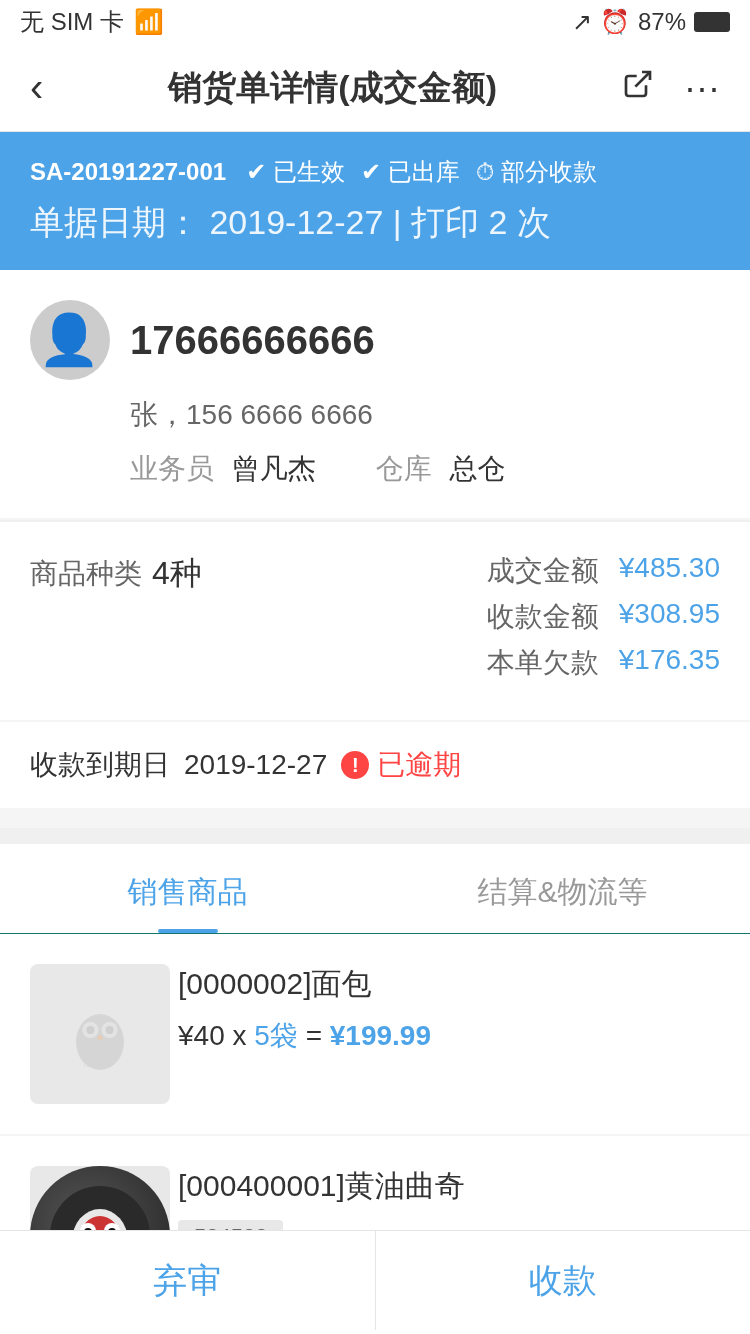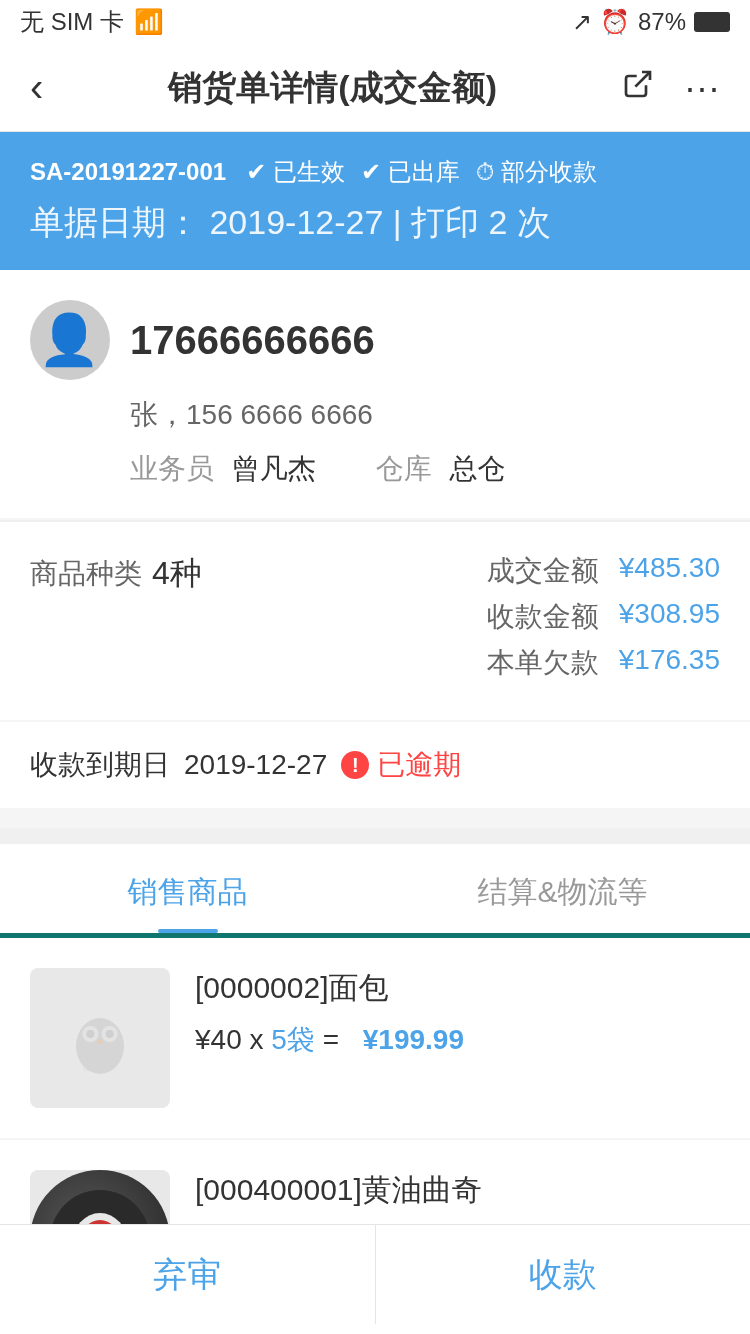--- a/index.html
+++ b/index.html
@@ -173,21 +173,21 @@
       justify-content: center;
       color: #fff;
       font-size: 20px;
       font-weight: 700;
     }
 
     
     .tabs {
       background: #fff;
       display: flex;
-      border-bottom: 5px solid #0f766e;
+      border-bottom: 1px solid #0f766e;
     }
     .tab {
       flex: 1;
       text-align: center;
       padding: 28px 0 20px;
       font-size: 30px;
       cursor: pointer;
       position: relative;
     }
     .tab.active {
@@ -206,21 +206,21 @@
     }
     .tab.inactive { color: #999; }
 
     
     .product-list { background: #f5f5f5; }
     .product-item {
       background: #fff;
       margin-bottom: 2px;
       padding: 30px;
       display: flex;
-      gap: 25px;
+      gap: 8px;
       align-items: flex-start;
     }
     .product-image {
       width: 140px;
       height: 140px;
       border-radius: 8px;
       background: #e8e8e8;
       flex-shrink: 0;
       overflow: hidden;
       display: flex;
@@ -245,27 +245,27 @@
       color: #666;
       font-size: 22px;
       padding: 4px 16px;
       border-radius: 4px;
       margin-bottom: 14px;
     }
     .product-price {
       font-size: 28px;
       color: #333;
     }
-    .price-highlight { color: #4da3e8; font-weight: 600; margin-left: 16px; }
+    .price-highlight { color: #4da3e8; font-weight: 600; }
     .price-quantity { color: #4da3e8; }
 
     
     .bottom-bar {
       position: fixed;
-      bottom: 10px;
+      bottom: 4px;
       width: 750px;
       height: 100px;
       background: #fff;
       border-top: 1px solid #e5e5e5;
       display: flex;
     }
     .bottom-btn {
       flex: 1;
       display: flex;
       align-items: center;

